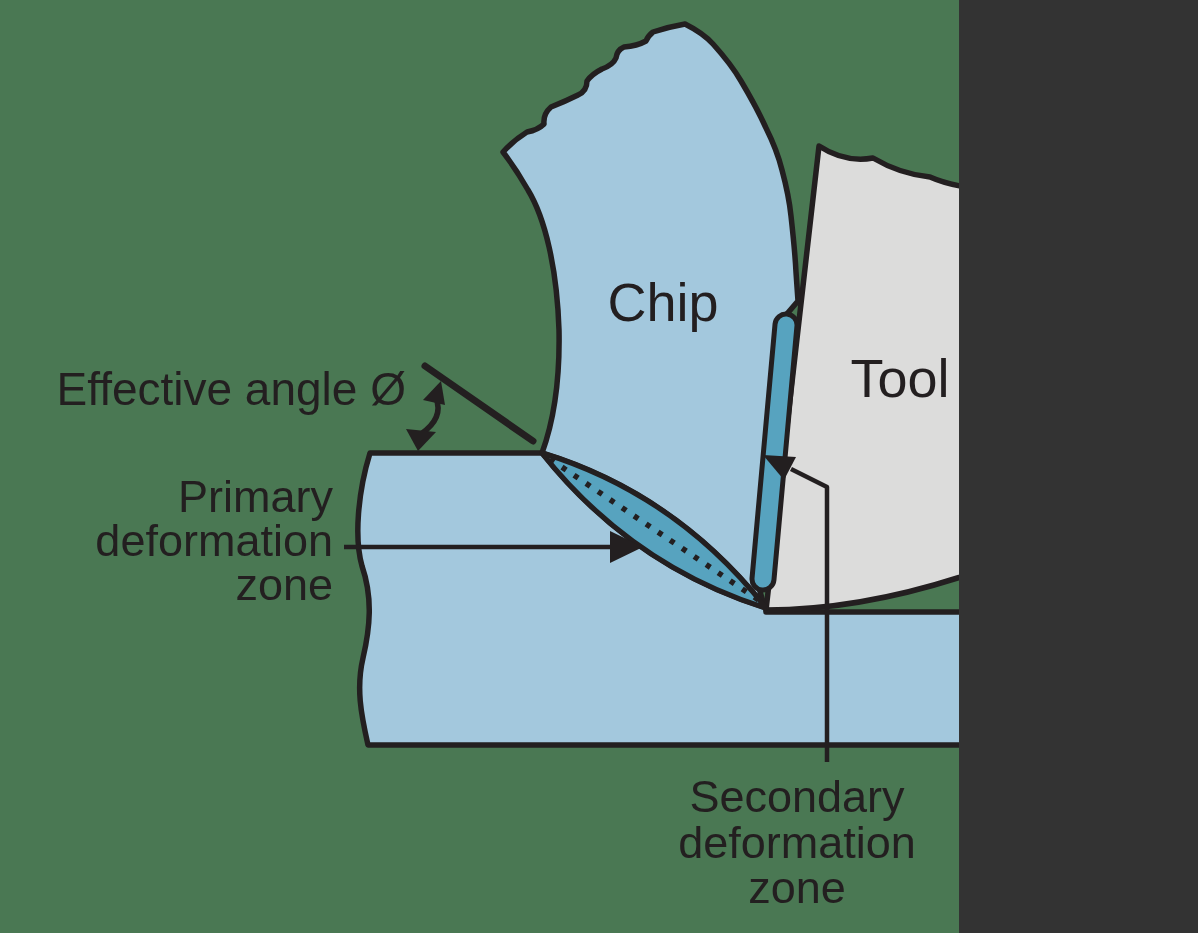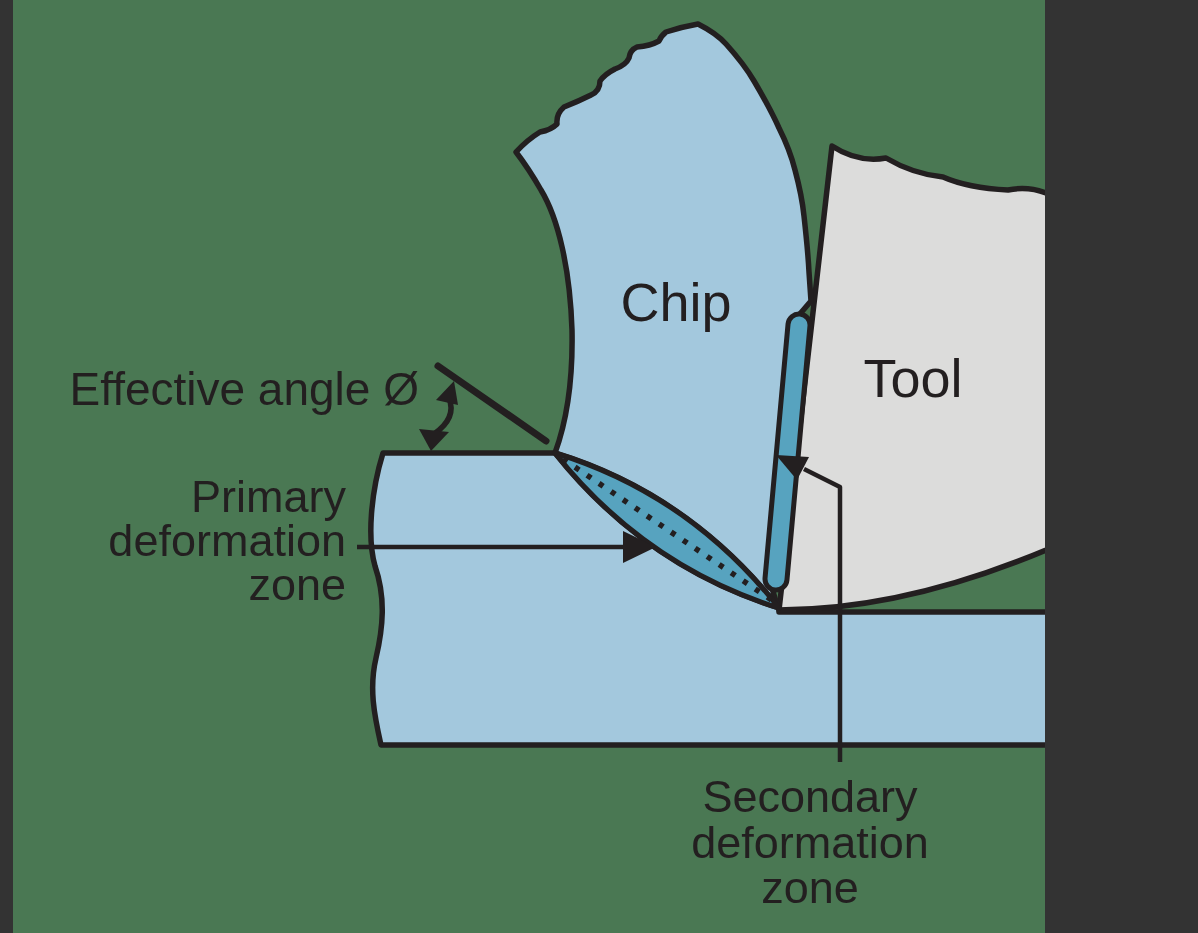--- a/index.html
+++ b/index.html
@@ -1,16 +1,16 @@
 <!DOCTYPE html>
 <html><head>
 <meta charset="utf-8">
 <style>
   html,body{margin:0;padding:0;background:#333;}
-  .stage{position:relative;width:1032px;height:933px;overflow:hidden;padding-left:13px;}
+  .stage{position:relative;width:959px;height:933px;overflow:hidden;}
   svg{display:block;}
   .outline{stroke:#231f20;}
   .noline{stroke:none;}
   text{font-family:"Liberation Sans","DejaVu Sans",sans-serif;fill:#231f20;}
   .lbl{font-size:45px;}
   .lbl-big{font-size:54px;}
   .lbl-angle{font-size:46px;}
 </style>
 </head>
 <body>

